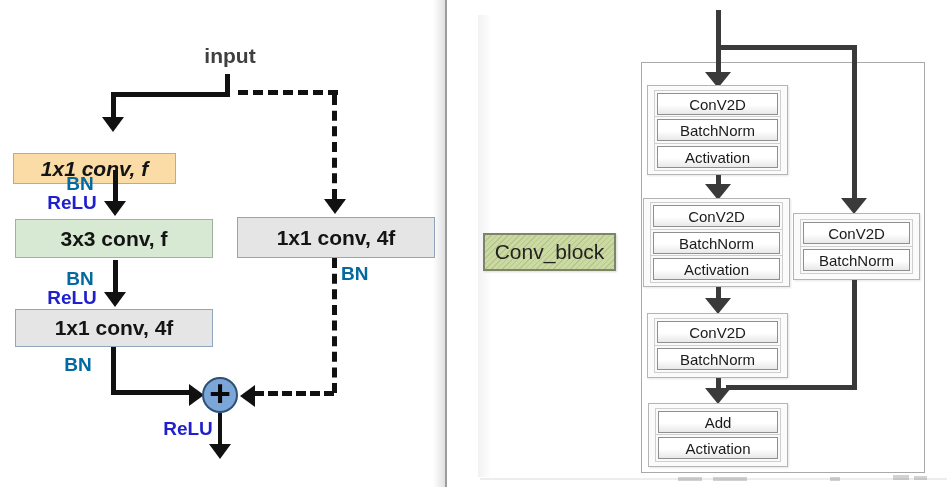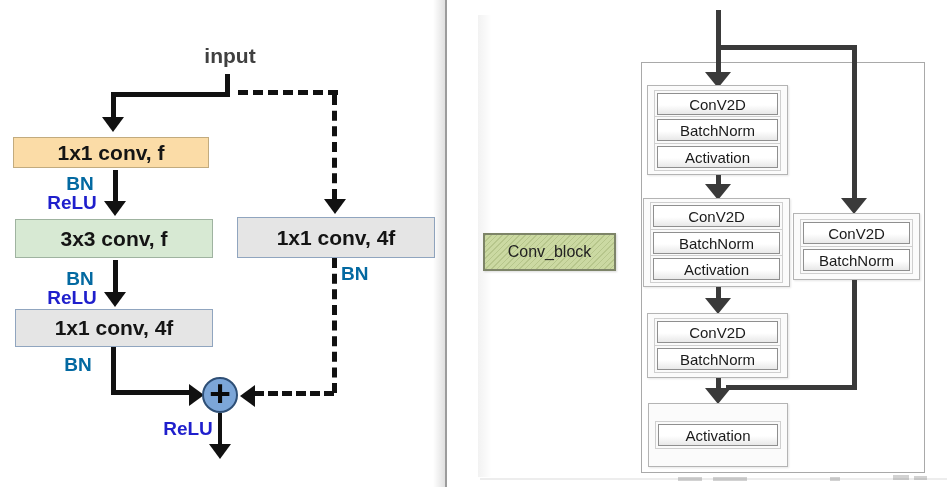--- a/index.html
+++ b/index.html
@@ -35,39 +35,39 @@
   .gah-down{width:0;height:0;border-left:13px solid transparent;border-right:13px solid transparent;border-top:16px solid #3a3a3a;}
   .group{border:1px solid #b4b4b4;background:#fbfbfb;box-shadow:1px 1px 2px rgba(0,0,0,0.10);
         box-sizing:border-box;display:flex;flex-direction:column;justify-content:space-evenly;
         padding:2px 9px;}
   .node{border:1px solid #8f8f8f;background:linear-gradient(#ffffff 55%,#e8e8e8);
         box-shadow:0 0 0 2px #fafafa, 0 0 0 3px #cfcfcf;
         text-align:center;font-size:15px;color:#1a1a1a;height:22px;line-height:21px;box-sizing:border-box;}
   .conv-block-label{background:#CBD9A2;
         background-image:repeating-linear-gradient(135deg, rgba(110,130,60,0.22) 0 1px, rgba(255,255,255,0) 1px 4px);
         border:2px solid #7d8468;box-sizing:border-box;display:flex;align-items:center;justify-content:center;
-        font-size:16px;color:#222;box-shadow:1px 1px 2px rgba(0,0,0,0.15);}
+        font-size:21px;color:#222;box-shadow:1px 1px 2px rgba(0,0,0,0.15);}
   .smudge{background:rgba(125,125,125,0.35);filter:blur(0.7px);}
   .faint-line{background:rgba(0,0,0,0.07);}
 </style>
 </head>
 <body>
 
 <div id="root">
 
   <div>
 
     <div class="abs input-label" style="left:198px;top:44px;width:64px;">input</div>
 
     <div class="abs solid-v" style="left:225px;top:74px;height:21px;"></div>
     <div class="abs solid-h" style="left:111px;top:92px;width:119px;"></div>
     <div class="abs solid-v" style="left:111px;top:92px;height:26px;"></div>
     <div class="abs ah-down" style="left:102px;top:117px;"></div>
 
-    <div class="abs lbox box-tan" style="left:13px;top:137px;width:196px;height:31px;">1x1 conv, f</div>
+    <div class="abs lbox box-tan" style="left:13px;top:153px;width:163px;height:31px;font-style:italic;">1x1 conv, f</div>
     <div class="abs bn-label" style="left:58px;top:173px;width:44px;">BN</div>
     <div class="abs relu-label" style="left:42px;top:192px;width:60px;">ReLU</div>
     <div class="abs solid-v" style="left:113px;top:170px;height:33px;"></div>
     <div class="abs ah-down" style="left:104px;top:201px;"></div>
 
     <div class="abs lbox box-green" style="left:15px;top:219px;width:198px;height:39px;">3x3 conv, f</div>
     <div class="abs bn-label" style="left:58px;top:268px;width:44px;">BN</div>
     <div class="abs relu-label" style="left:42px;top:287px;width:60px;">ReLU</div>
     <div class="abs solid-v" style="left:113px;top:260px;height:34px;"></div>
     <div class="abs ah-down" style="left:104px;top:292px;"></div>
@@ -138,20 +138,21 @@
     <div class="abs garrow-h" style="left:726px;top:385px;width:131px;"></div>
 
     <div class="abs group" style="left:647px;top:313px;width:141px;height:65px;">
       <div class="node">ConV2D</div>
       <div class="node">BatchNorm</div>
     </div>
     <div class="abs garrow-v" style="left:716px;top:378px;height:13px;"></div>
     <div class="abs gah-down" style="left:705px;top:388px;"></div>
 
     <div class="abs group" style="left:648px;top:403px;width:140px;height:64px;">
+      <div class="node">Add</div>
       <div class="node">Activation</div>
     </div>
 
     <div class="abs smudge" style="left:678px;top:477px;width:24px;height:4px;"></div>
     <div class="abs smudge" style="left:713px;top:477px;width:34px;height:4px;"></div>
     <div class="abs smudge" style="left:830px;top:477px;width:10px;height:4px;"></div>
     <div class="abs smudge" style="left:893px;top:475px;width:16px;height:5px;"></div>
     <div class="abs smudge" style="left:914px;top:476px;width:13px;height:4px;"></div>
   </div>
 

